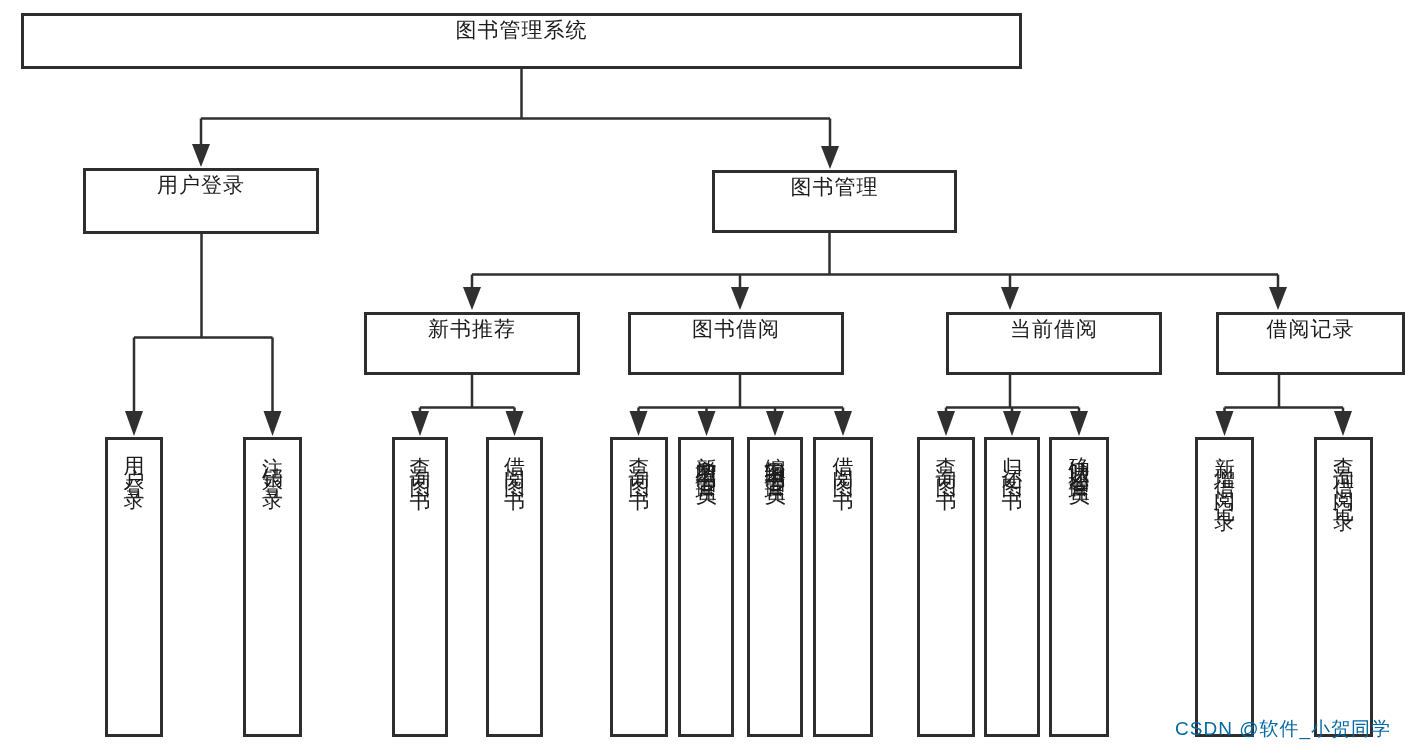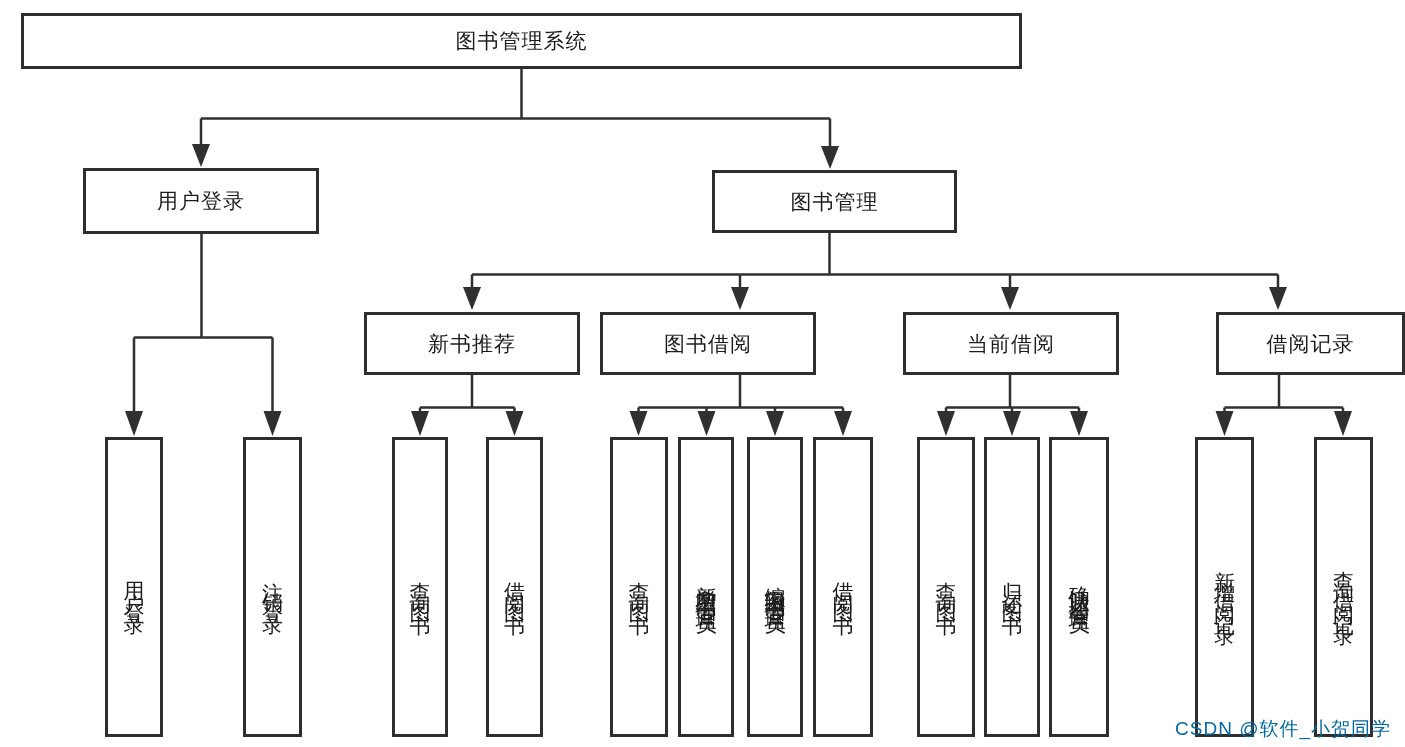--- a/index.html
+++ b/index.html
@@ -20,34 +20,34 @@
     left: 0; top: 0;
     width: 1405px;
     height: 747px;
   }
   .node {
     position: absolute;
     box-sizing: border-box;
     border: 3px solid #2e2e2e;
     background: #ffffff;
     display: flex;
-    align-items: center;
+    align-items: flex-start;
     justify-content: center;
     color: #1c1c1c;
     font-size: 21px;
     letter-spacing: 1px;
     white-space: nowrap;
   }
   .root  { left: 21px;  top: 13px;  width: 1001px; height: 56px; }
   .lvl2a { left: 83px;  top: 168px; width: 236px;  height: 66px; }
   .lvl2b { left: 712px; top: 170px; width: 245px;  height: 63px; }
   .lvl3  { top: 312px;  height: 63px; width: 216px; }
   .l3a { left: 364px; }
-  .l3b { left: 600px; }
-  .l3c { left: 903px; }
+  .l3b { left: 628px; }
+  .l3c { left: 946px; }
   .l3d { left: 1171px; width: 189px; margin-left: 45px; }
   .leaf { top: 437px; height: 300px; }
   .leaf .vtxt {
     writing-mode: vertical-rl;
     text-orientation: mixed;
     letter-spacing: 11px;
     white-space: nowrap;
   }
   .leaf .vtxt.tight { letter-spacing: 4px; }
   .ul1 { left: 105px;  width: 58px; }

